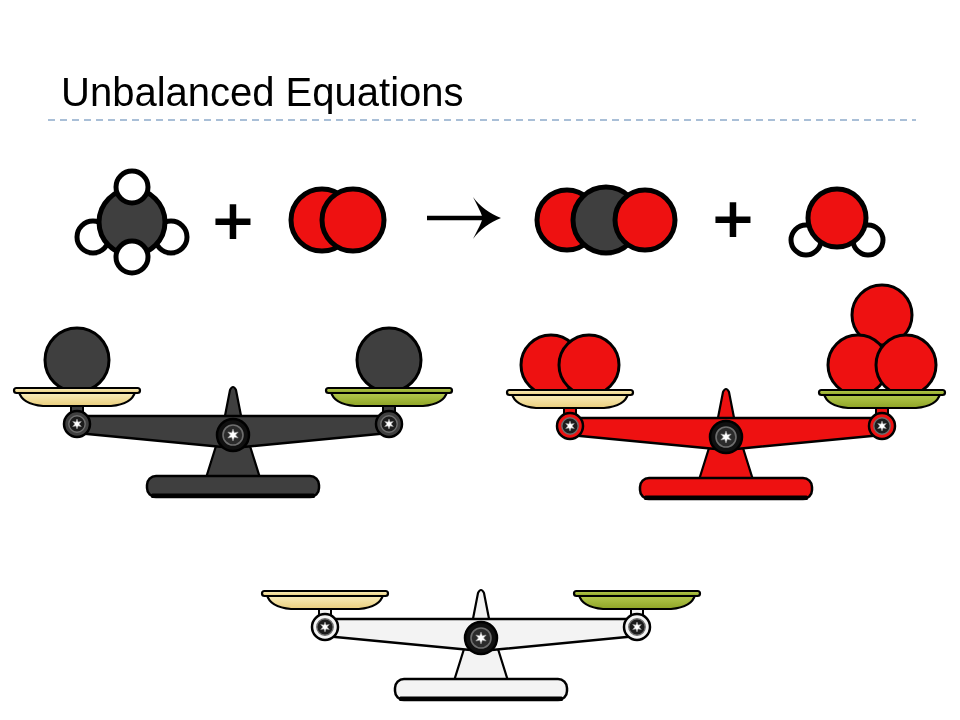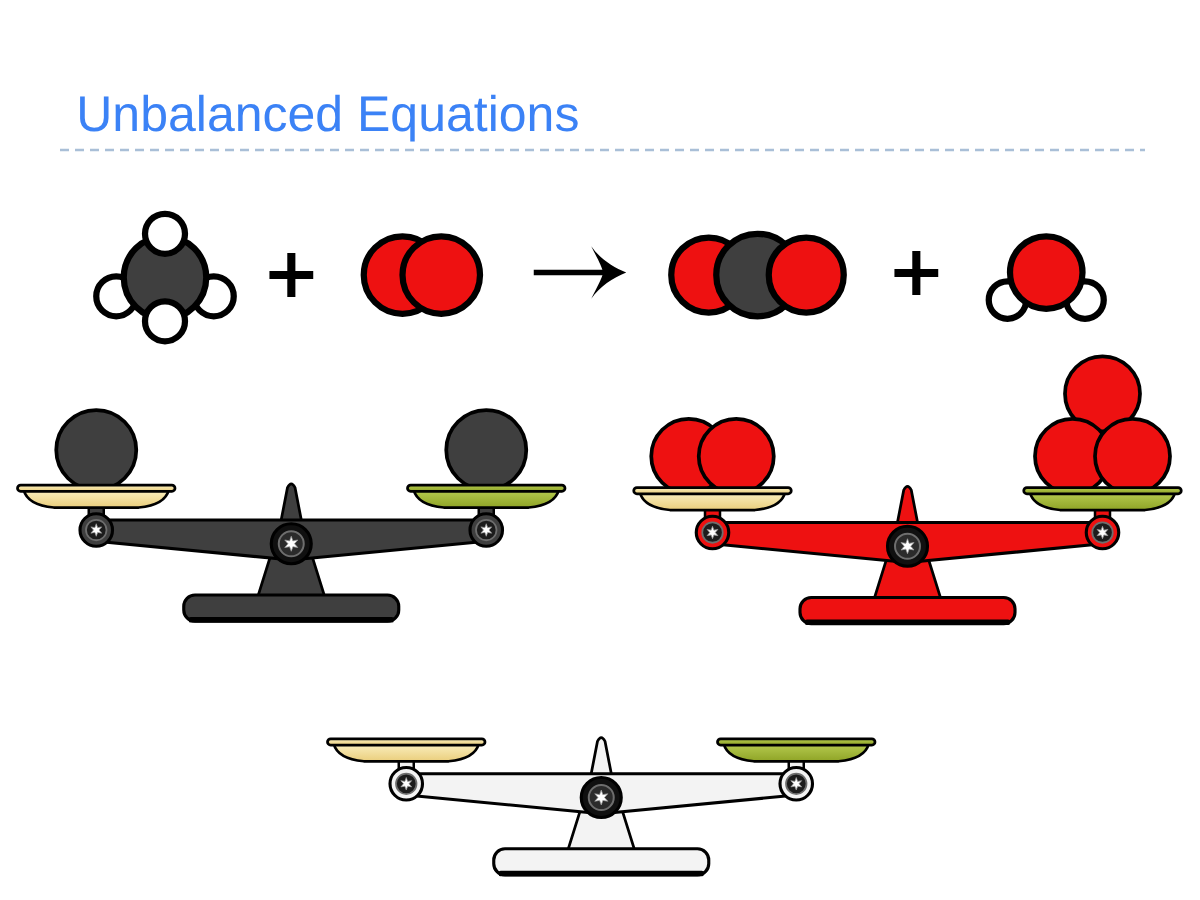--- a/index.html
+++ b/index.html
@@ -11,21 +11,21 @@
   .plus{position:absolute;transform:translate(-50%,-54%);
         font-family:"DejaVu Sans",sans-serif;font-weight:700;font-size:56px;color:#000;line-height:1;}
   .plus-left{left:233px;top:222px;}
   .plus-right{left:733px;top:220px;}
   svg.canvas{position:absolute;left:0;top:0;}
 </style>
 </head>
 <body>
 
 <div class="slide">
-  <div class="title" style="color: #3b82f6;">Unbalanced Equations</div>
+  <div class="title" style="color: #000000;">Unbalanced Equations</div>
   <div class="divider" style="background: repeating-linear-gradient(to right, rgb(169, 191, 215) 0px, rgb(169, 191, 215) 7px, transparent 7px, transparent 12px);"></div>
 
   <svg class="canvas" width="960" height="720" viewBox="0 0 960 720">
       <defs>
         <linearGradient id="tanGrad" x1="0" y1="0" x2="0" y2="1">
           <stop offset="0%" stop-color="#FAEFC0"></stop>
           <stop offset="100%" stop-color="#EACE7C"></stop>
         </linearGradient>
         <linearGradient id="greenGrad" x1="0" y1="0" x2="0" y2="1">
           <stop offset="0%" stop-color="#B6CB50"></stop>

